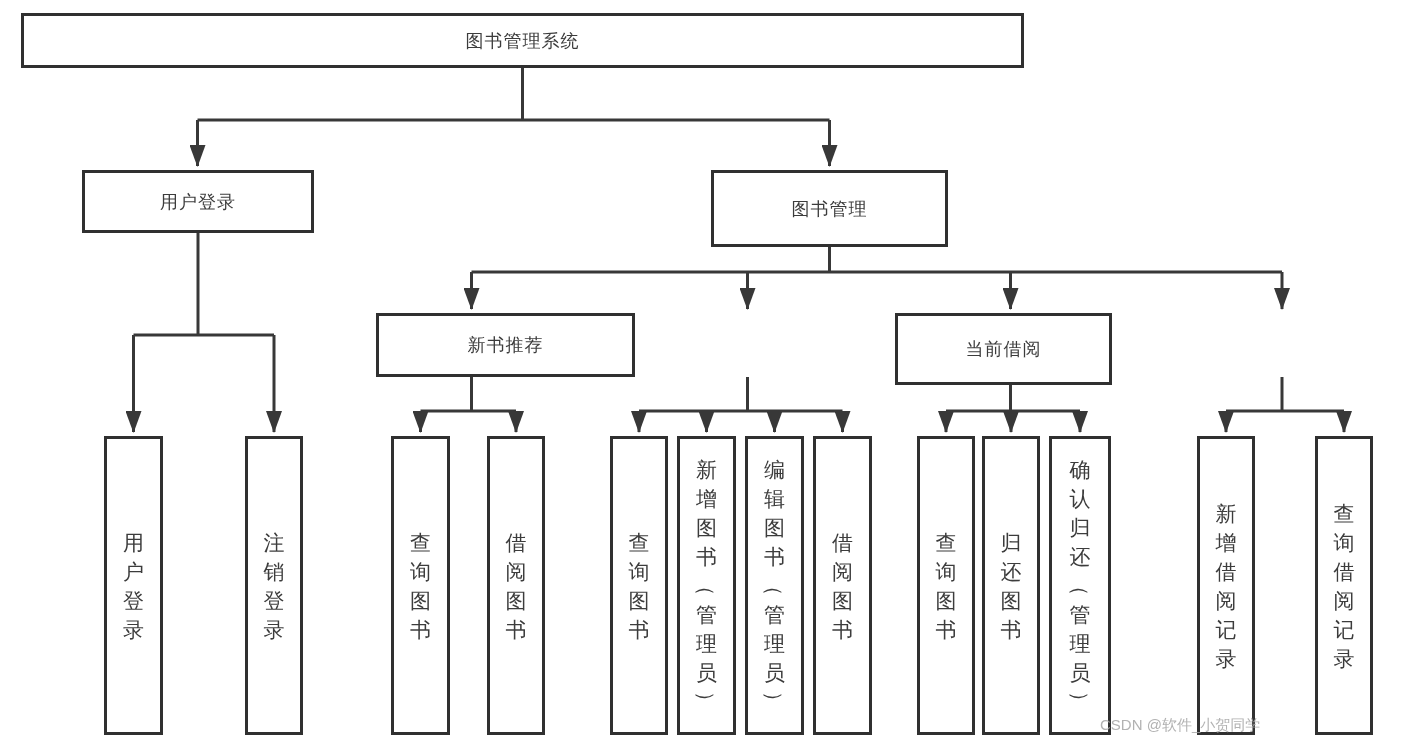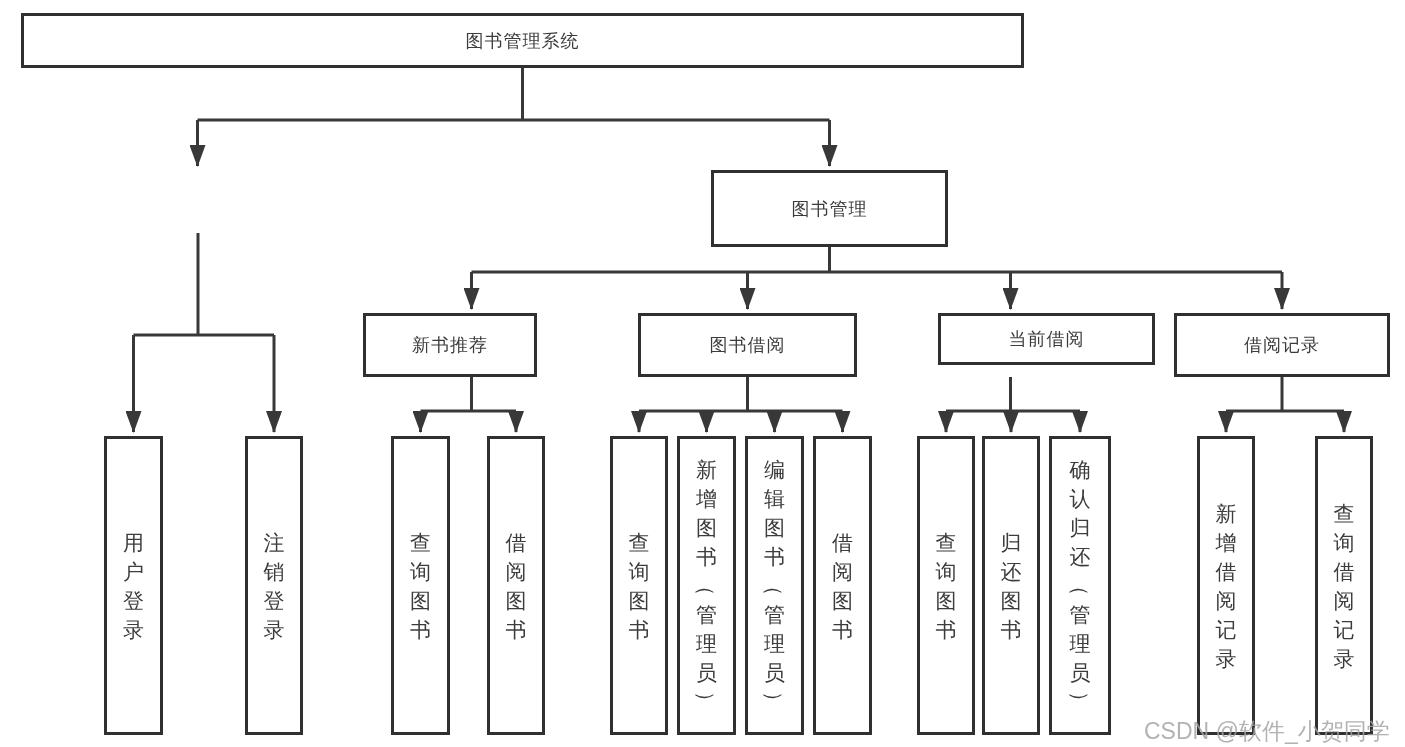--- a/index.html
+++ b/index.html
@@ -34,24 +34,24 @@
     justify-content:center;
   }
   .vchar{
     font-size:21px;
     line-height:29px;
     display:block;
   }
   .vchar.rot{transform:rotate(90deg);}
   .watermark{
     position:absolute;
-    left:1144px;
+    left:1100px;
     top:716px;
     width:250px;
-    font-size:23px;
+    font-size:15px;
     color:rgba(165,165,165,0.85);
     white-space:nowrap;
     z-index:10;
   }
 </style>
 </head>
 <body>
 
 <div class="stage">
 
@@ -109,35 +109,32 @@
         <path d="M1226 411 V432" marker-end="url(#arrow)"></path>
         <path d="M1344 411 V432" marker-end="url(#arrow)"></path>
       </g>
     </g>
   </svg>
 
   <div class="box" style="left:21px;top:13px;width:1003px;height:55px">
     <span class="hlabel">图书管理系统</span>
   </div>
 
+  <div class="box" style="left:82px;top:170px;width:232px;height:63px">
+    <span class="hlabel">用户登录</span>
+  </div>
   <div class="box" style="left:711px;top:170px;width:237px;height:77px">
     <span class="hlabel">图书管理</span>
   </div>
 
-  <div class="box" style="left:363px;top:313px;width:174px;height:64px">
+  <div class="box" style="left:376px;top:313px;width:259px;height:64px">
     <span class="hlabel">新书推荐</span>
   </div>
-  <div class="box" style="left:638px;top:313px;width:219px;height:64px">
-    <span class="hlabel">图书借阅</span>
-  </div>
-  <div class="box" style="left:938px;top:313px;width:217px;height:52px">
+  <div class="box" style="left:895px;top:313px;width:217px;height:72px">
     <span class="hlabel">当前借阅</span>
-  </div>
-  <div class="box" style="left:1174px;top:313px;width:216px;height:64px">
-    <span class="hlabel">借阅记录</span>
   </div>
 
   <div class="box" style="left:104px;top:436px;width:59px;height:299px">
     <span class="vtext">
         <span class="vchar">用</span>
         <span class="vchar">户</span>
         <span class="vchar">登</span>
         <span class="vchar">录</span>
       </span>
   </div>

